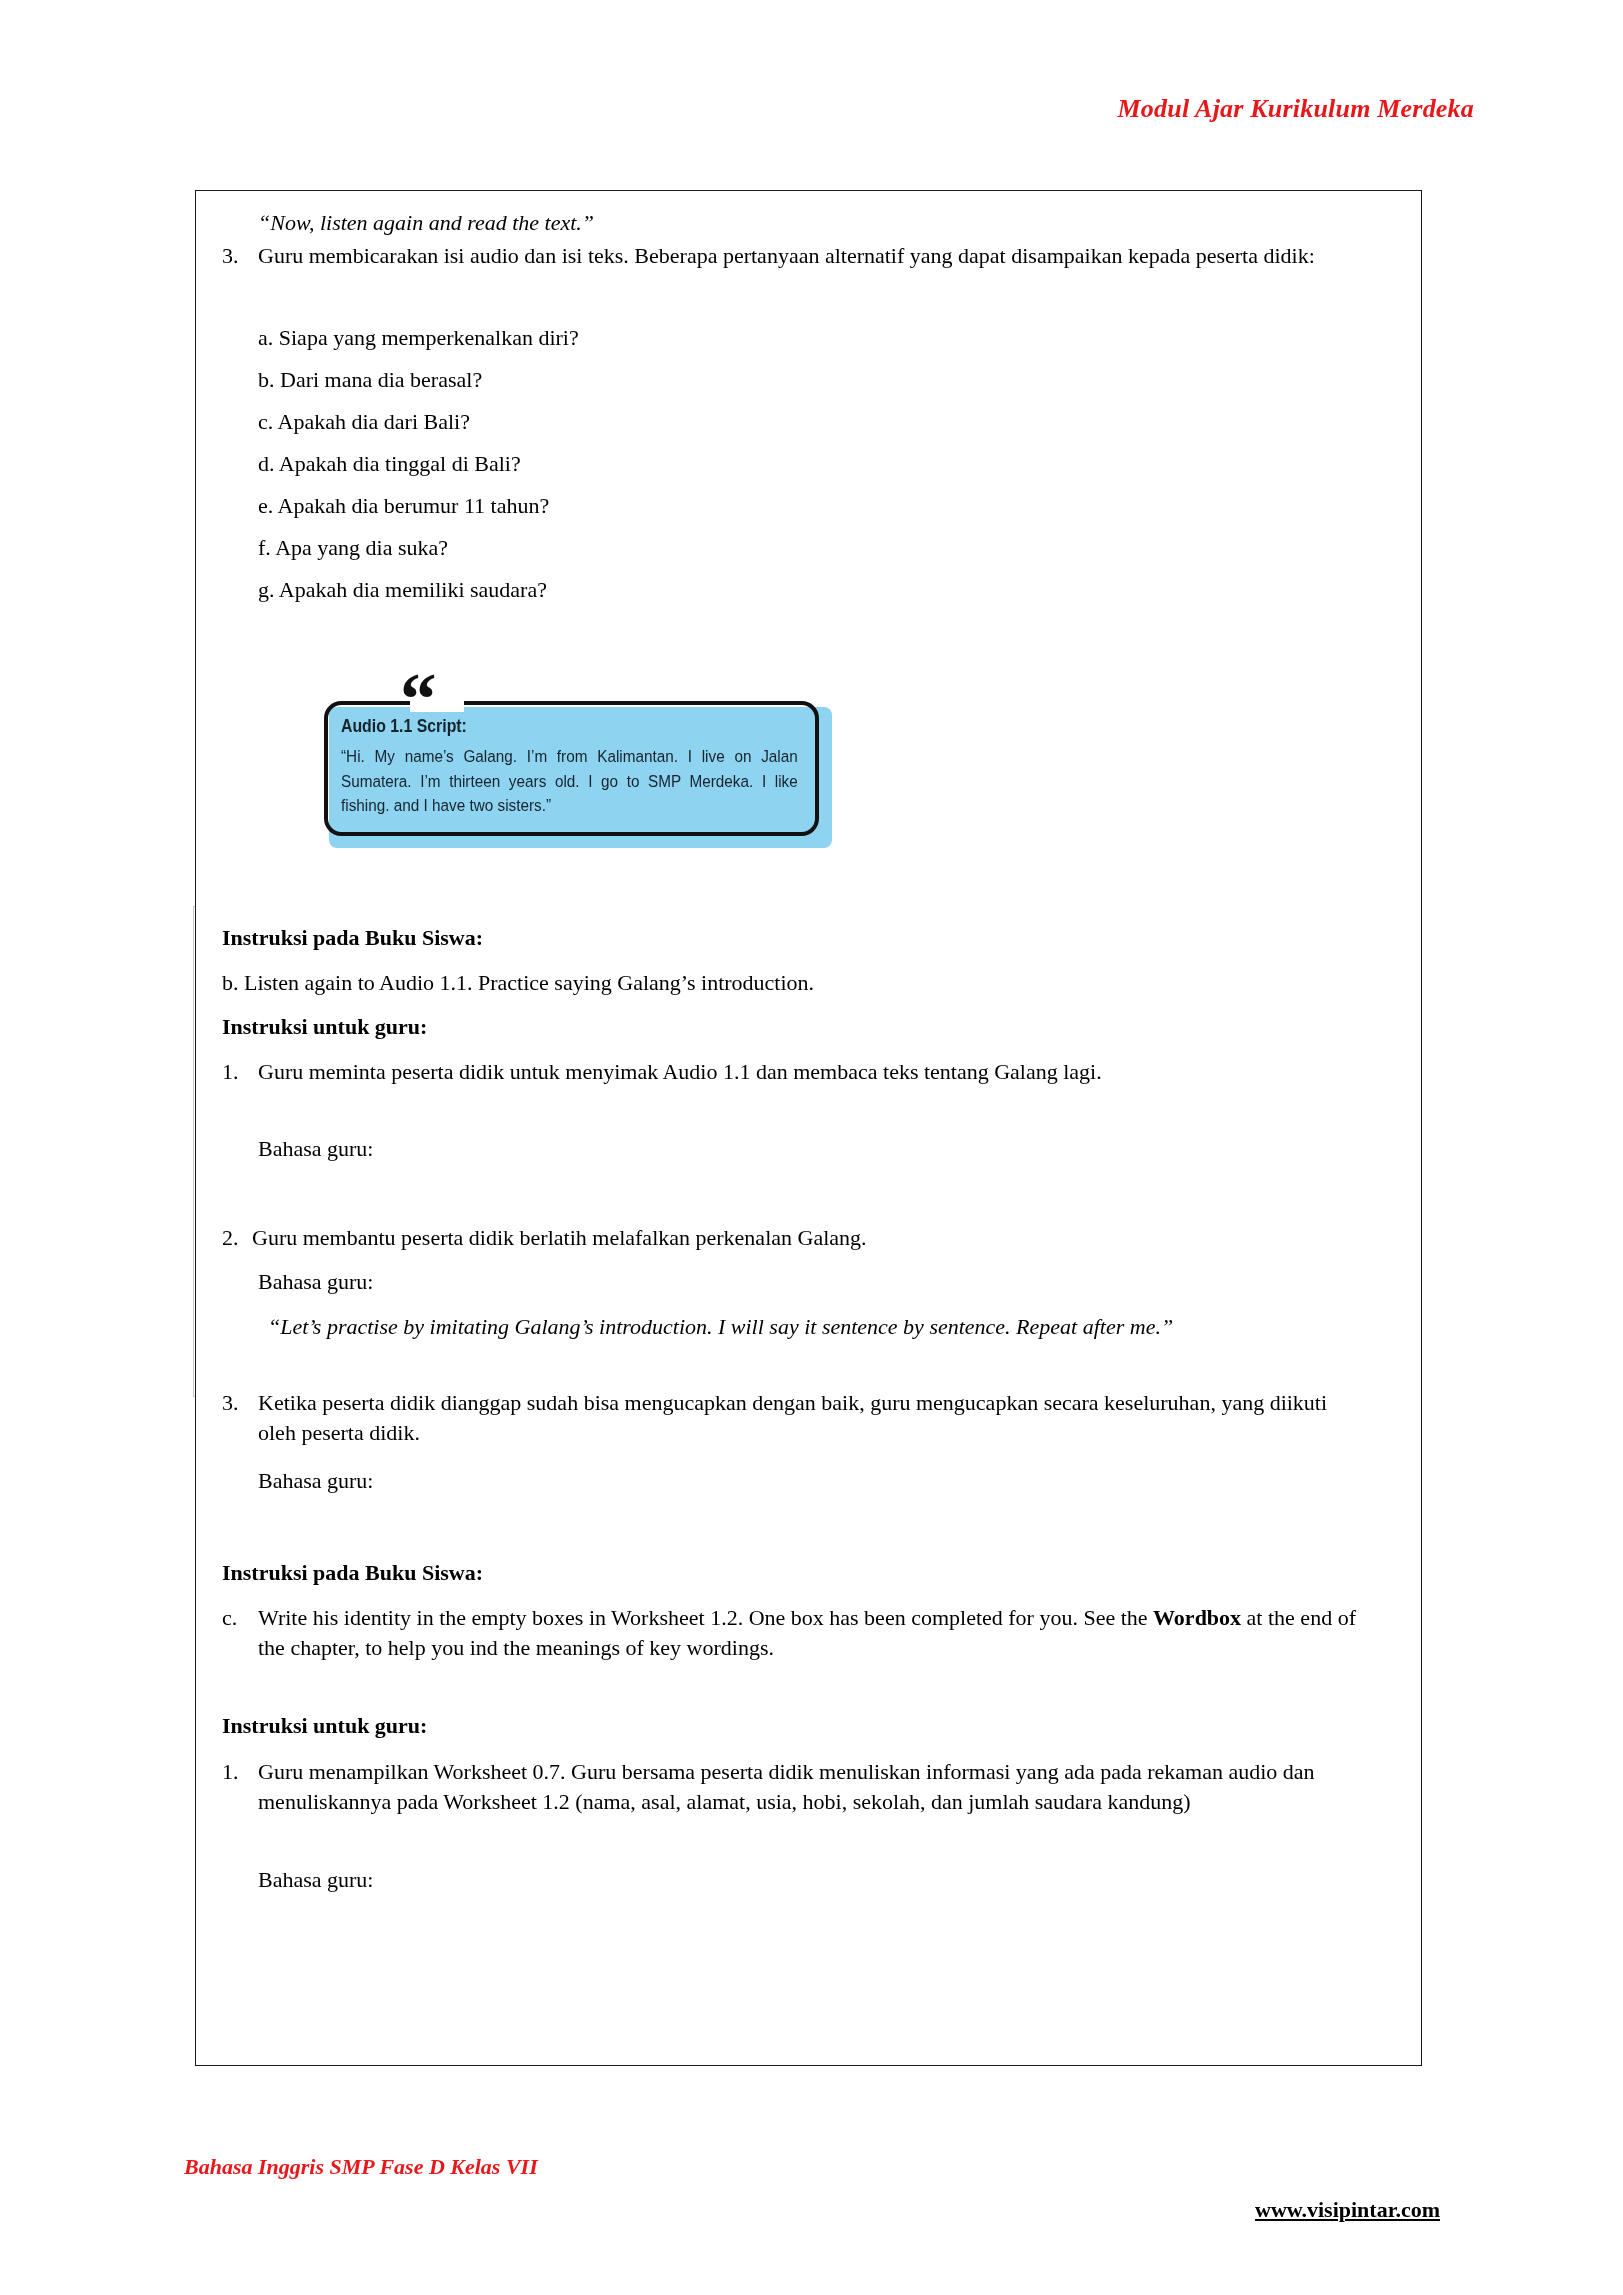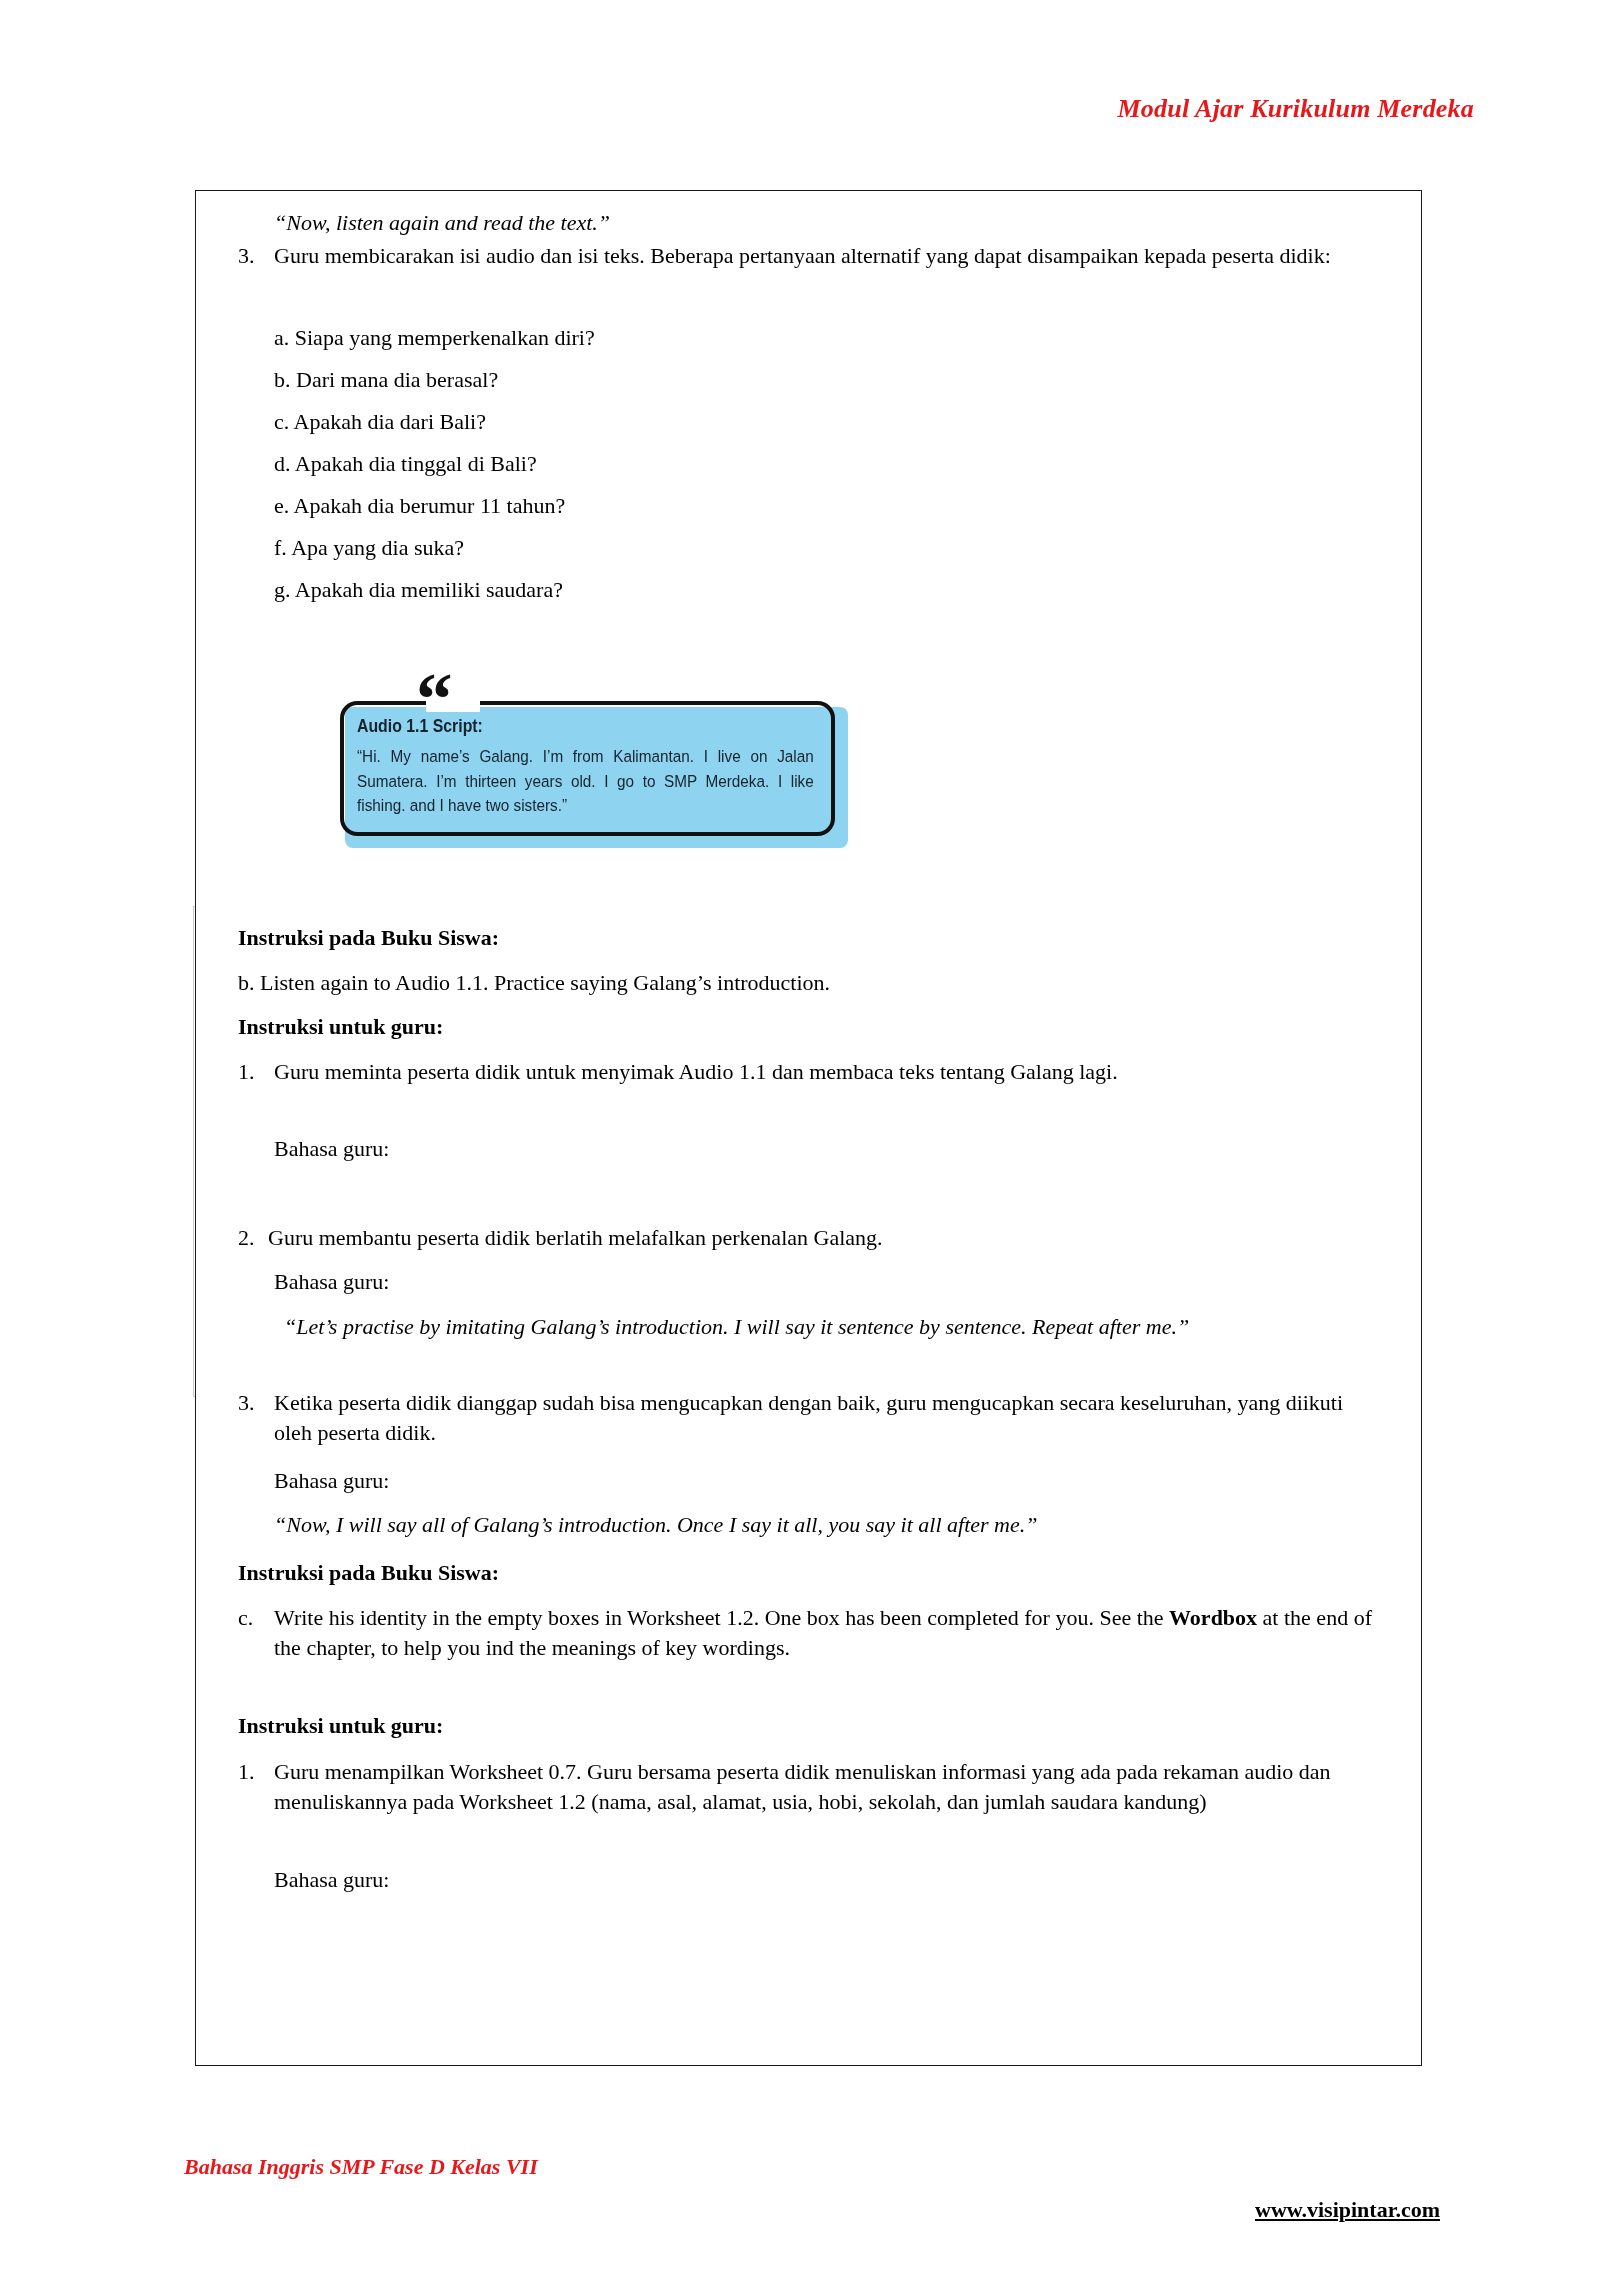--- a/index.html
+++ b/index.html
@@ -35,21 +35,20 @@
   .page-frame {
     position: absolute;
     left: 195px;
     top: 190px;
     width: 1227px;
     height: 1876px;
     border: 1.6px solid #1a1a1a;
     box-sizing: border-box;
     overflow: hidden;
     background: #ffffff;
-    padding-left: 16px;
   }
 
   
   .ghost-box {
     position: absolute;
     left: 193px;
     top: 906px;
     width: 20.6px;
     height: 491px;
     border: 1.6px solid #c9c9c9;
@@ -261,21 +260,20 @@
       <span class="body">Guru membantu peserta didik berlatih melafalkan perkenalan Galang.</span>
     </div>
     <div class="tx" style="left:62px; top:1076px;">Bahasa guru:</div>
     <div class="tx italic" style="left:72px; top:1121px; width:1030px;">“Let’s practise by imitating Galang’s introduction. I will say it sentence by sentence. Repeat after me.”</div>
 
     <div class="row" style="left:26px; top:1197px; width:1133px;">
       <span class="marker" style="width:36px;">3.</span>
       <span class="body">Ketika peserta didik dianggap sudah bisa mengucapkan dengan baik, guru mengucapkan secara keseluruhan, yang diikuti oleh peserta didik.</span>
     </div>
     <div class="tx" style="left:62px; top:1275px;">Bahasa guru:</div>
-    <div class="tx italic" style="left:62px; top:1319px; width:1110px;">“Now, I will say all of Galang’s introduction. Once I say it all, you say it all after me.”</div>
 
     <div class="tx bold" style="left:26px; top:1367px;">Instruksi pada Buku Siswa:</div>
 
     <div class="row" style="left:26px; top:1412px; width:1137px;">
       <span class="marker" style="width:36px;">c.</span>
       <span class="body"><span>Write his identity in the empty boxes in Worksheet 1.2. One box has been completed for you. See the </span><b>Wordbox</b><span> at the end of the chapter, to help you ind the meanings of key wordings.</span></span>
     </div>
 
     <div class="tx bold" style="left:26px; top:1520px;">Instruksi untuk guru:</div>
 

